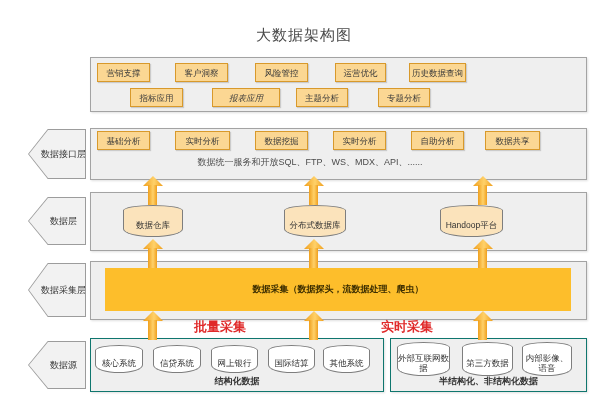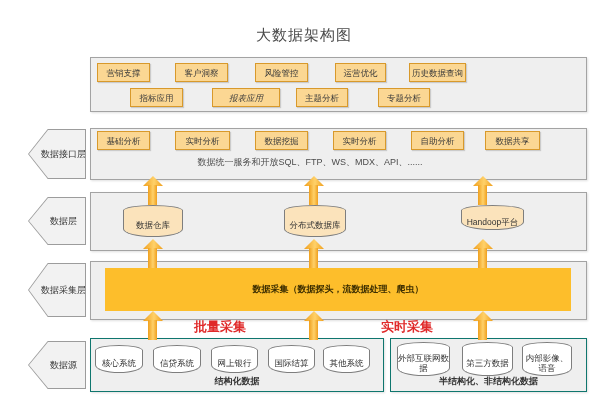--- a/index.html
+++ b/index.html
@@ -105,21 +105,21 @@
   <div class="cyl cream" style="left:123px;top:205px;width:60px;height:32px;">
     <div class="cap"></div>
       <div class="body"></div>
     <div class="lbl">数据仓库</div>
   </div>
   <div class="cyl cream" style="left:284px;top:205px;width:62px;height:32px;">
     <div class="cap"></div>
       <div class="body"></div>
     <div class="lbl">分布式数据库</div>
   </div>
-  <div class="cyl cream" style="left:461px;top:205px;width:63px;height:25px;">
+  <div class="cyl cream" style="left:440px;top:205px;width:63px;height:32px;">
     <div class="cap"></div>
       <div class="body"></div>
     <div class="lbl">Handoop平台</div>
   </div>
 
   <div class="band" style="top:261px;height:59px;"></div>
   <div class="collect-bar">数据采集（数据探头，流数据处理、爬虫）</div>
 
   <div class="src-box" style="left:90px;width:294px;">
     <div class="grp-lbl" style="bottom:3px;">结构化数据</div>

